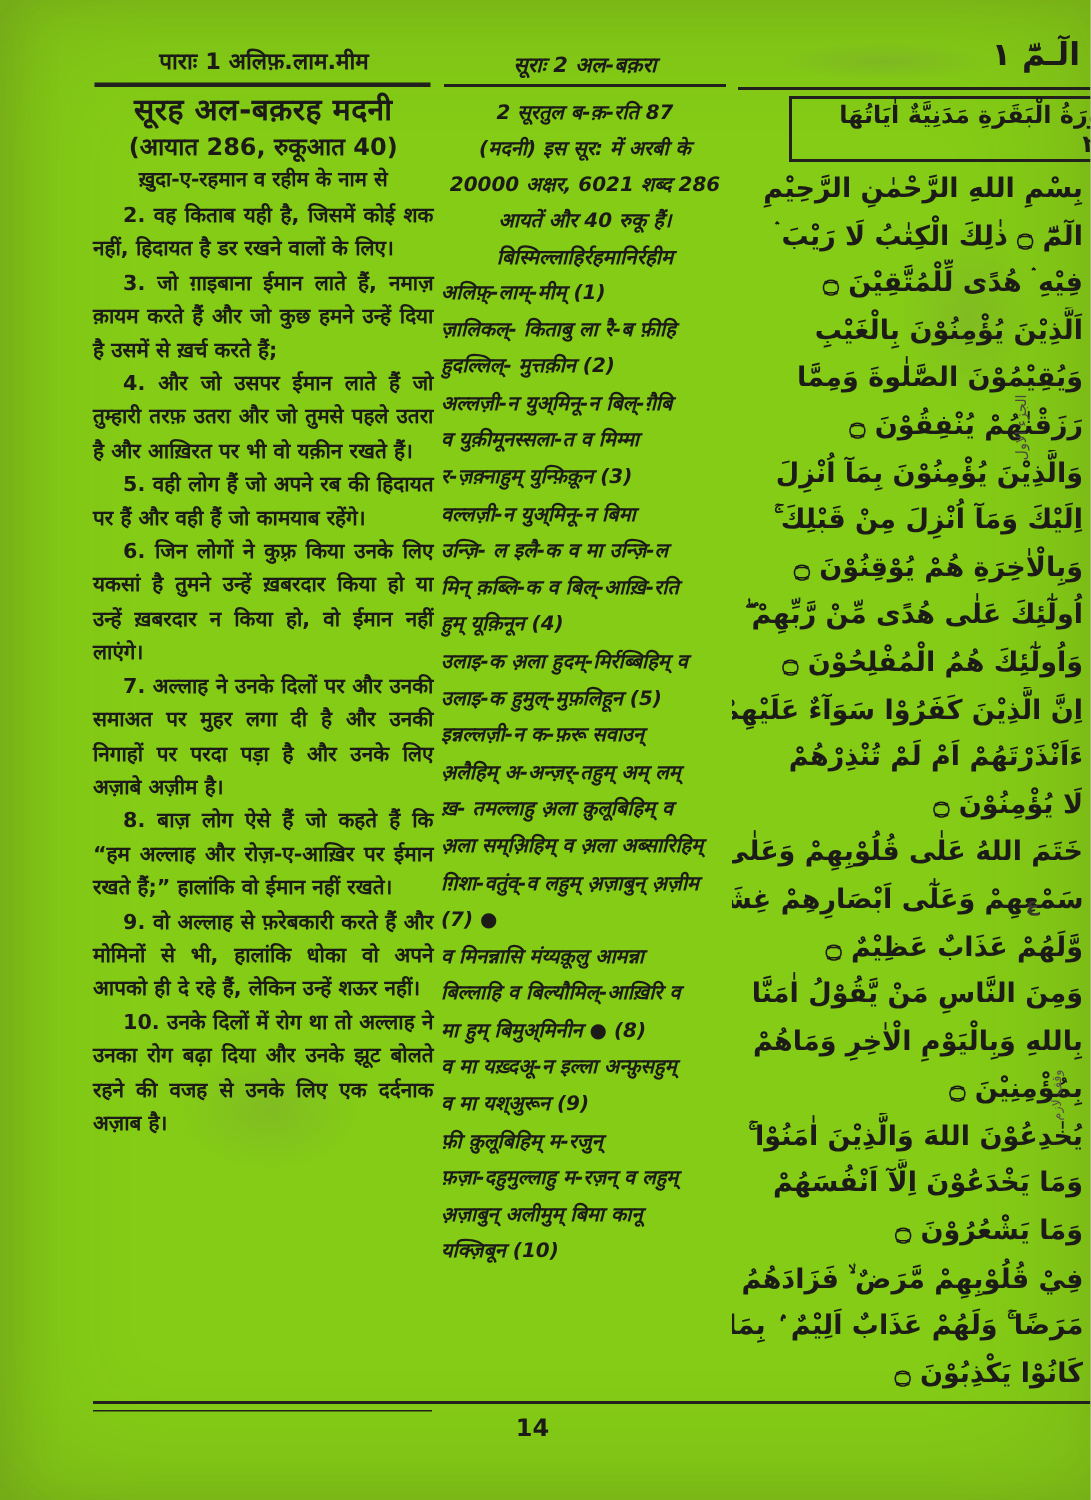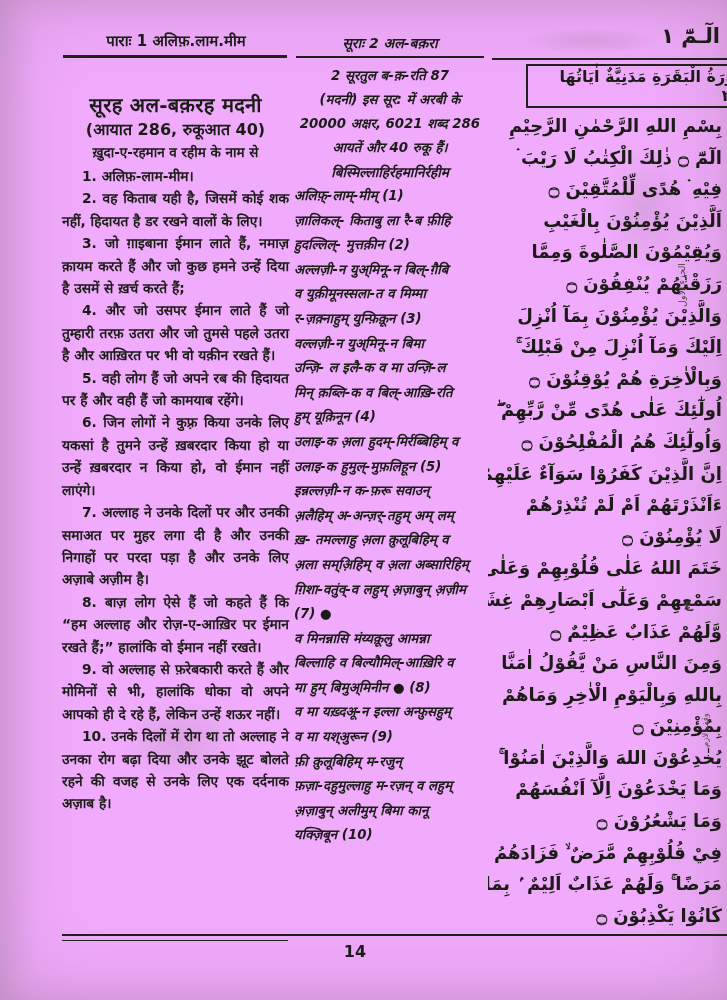--- a/index.html
+++ b/index.html
@@ -1,36 +1,36 @@
 <!DOCTYPE html>
 <html><head>
 <meta charset="utf-8">
 <style>
   html,body{margin:0;padding:0;background:#cfccc4;}
   .sheet{
     position:relative;width:727px;height:1000px;overflow:hidden;
-    background:#f0abfc;
+    background:#84cc16;
     box-shadow:inset 0 0 90px rgba(70,60,40,.18), inset 12px 0 30px rgba(60,50,35,.12);
     color:#1c1b18;
     font-family:"DejaVu Sans", sans-serif;
   }
   .artifact{position:absolute;border-radius:50%;pointer-events:none;
     background:radial-gradient(closest-side, rgba(110,105,95,.16), rgba(110,105,95,0));}
   
   .hdr-left{position:absolute;left:70px;top:30px;width:212px;text-align:center;
     font-weight:bold;font-size:15px;}
   .hdr-left-rule{position:absolute;left:63px;top:55px;width:224px;border-top:3px solid #23211d;}
   .hdr-mid{position:absolute;left:298px;top:33px;width:184px;text-align:center;
     font-weight:bold;font-style:italic;font-size:14px;}
   .hdr-mid-rule{position:absolute;left:296px;top:56px;width:188px;border-top:2px solid #23211d;}
   .hdr-right{position:absolute;left:560px;top:24px;width:160px;text-align:right;
     font-size:21px;font-weight:bold;direction:rtl;}
   .hdr-right-rule{position:absolute;left:492px;top:58px;width:235px;border-top:2px solid #23211d;}
   
-  .col-trans{position:absolute;left:62px;top:60px;width:227px;margin-top:32px;}
+  .col-trans{position:absolute;left:62px;top:60px;width:227px;}
   .trans-title{font-size:20px;font-weight:bold;text-align:center;letter-spacing:.3px;line-height:26px;}
   .trans-sub{font-size:16px;font-weight:bold;text-align:center;line-height:24px;}
   .trans-bismillah{font-size:13.5px;font-weight:bold;text-align:center;line-height:21px;margin-bottom:2px;}
   .verse{font-size:13.8px;font-weight:600;line-height:22.4px;margin:0;
     text-indent:20px;text-align:justify;}
   .verse .vn{font-weight:700;}
   
   .col-tr{position:absolute;left:294px;top:64px;width:192px;font-style:italic;}
   .tr-intro div{text-align:center;font-size:13.3px;font-weight:bold;line-height:24px;}
   .tr-bismillah{text-align:center;font-weight:bold;font-size:13.6px;line-height:24px;}
@@ -69,21 +69,20 @@
   <div class="hdr-mid-rule"></div>
   <div class="hdr-right">الٓـمّٓ ١</div>
   <div class="hdr-right-rule"></div>
 
   <div class="col-trans">
     <div class="trans-title">सूरह अल-बक़रह मदनी</div>
     <div class="trans-sub">(आयात 286, रुकूआत 40)</div>
     <div class="trans-bismillah">ख़ुदा-ए-रहमान व रहीम के नाम से</div>
     <div>
 
-        <p class="verse"><span class="vn">1.</span> <span>अलिफ़-लाम-मीम।</span></p>
 
         <p class="verse"><span class="vn">2.</span> <span>वह किताब यही है, जिसमें कोई शक नहीं, हिदायत है डर रखने वालों के लिए।</span></p>
 
         <p class="verse"><span class="vn">3.</span> <span>जो ग़ाइबाना ईमान लाते हैं, नमाज़ क़ायम करते हैं और जो कुछ हमने उन्हें दिया है उसमें से ख़र्च करते हैं;</span></p>
 
         <p class="verse"><span class="vn">4.</span> <span>और जो उसपर ईमान लाते हैं जो तुम्हारी तरफ़ उतरा और जो तुमसे पहले उतरा है और आख़िरत पर भी वो यक़ीन रखते हैं।</span></p>
 
         <p class="verse"><span class="vn">5.</span> <span>वही लोग हैं जो अपने रब की हिदायत पर हैं और वही हैं जो कामयाब रहेंगे।</span></p>
 
         <p class="verse"><span class="vn">6.</span> <span>जिन लोगों ने कुफ़्र किया उनके लिए यकसां है तुमने उन्हें ख़बरदार किया हो या उन्हें ख़बरदार न किया हो, वो ईमान नहीं लाएंगे।</span></p>

